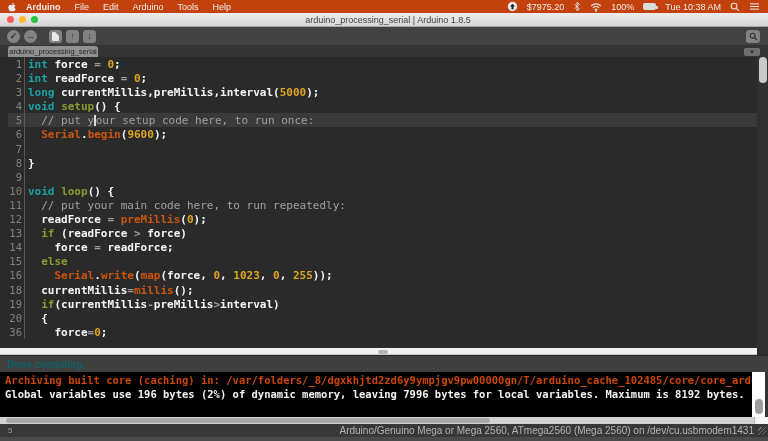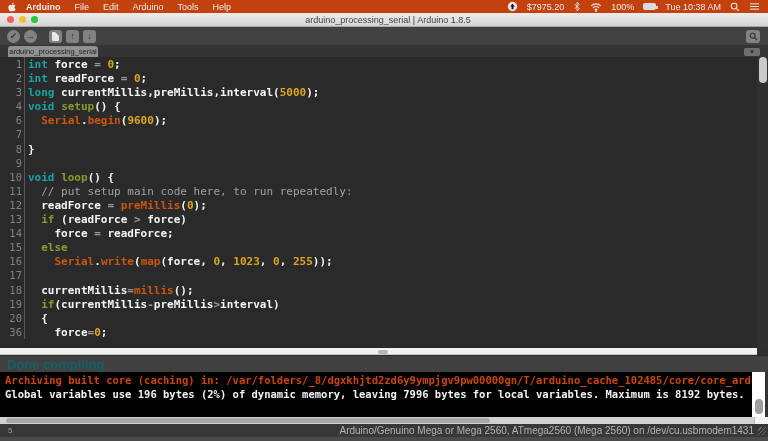--- a/index.html
+++ b/index.html
@@ -69,21 +69,21 @@
   .ed-vthumb{position:absolute;top:0;left:1.5px;width:8px;height:26px;background:#c9c9c9;border-radius:4px;cursor:pointer;}
 
   
   .edhscroll{top:348px;height:7px;background:#2f2f2f;}
   .edh-track{position:absolute;left:0;top:0;width:757px;height:7px;background:#f1f1f1;border-bottom:1px solid #c9c9c9;box-sizing:border-box;}
   .edh-thumb{position:absolute;left:378px;top:1.5px;width:10px;height:4px;background:#b5b5b5;border-radius:2px;cursor:pointer;}
 
   
   .statusstrip{top:355px;height:17px;background:#404040;border-top:1px solid #2a2a2a;box-sizing:border-box;
                display:flex;align-items:center;z-index:12;}
-  .compilemsg{margin-left:7px;font-size:13px;font-weight:bold;color:#0f6266;}
+  .compilemsg{margin-left:7px;font-size:10px;font-weight:bold;color:#0f6266;}
 
   
   .console{top:372px;height:45px;background:#000;z-index:11;}
   .con-text{position:absolute;left:0;top:0;width:752px;height:45px;overflow:hidden;padding:2px 0 0 5px;box-sizing:border-box;
             font-family:"DejaVu Sans Mono","Liberation Mono",monospace;font-size:10.5px;font-weight:bold;line-height:13.8px;}
   .cline{white-space:pre;overflow:hidden;}
   .cline.orange{color:#c94508;}
   .cline.white{color:#f2f2f2;}
   .con-vscroll{position:absolute;right:3px;top:0;width:13px;height:45px;background:#fff;}
   .con-vthumb{position:absolute;left:2.5px;top:27px;width:8px;height:15px;background:#9d9d9d;border-radius:4px;cursor:pointer;}
@@ -201,32 +201,32 @@
       <span>▼</span>
     </span>
 </div>
 
 <div class="abs editor">
   <div class="codearea">
       <div class="line"><span class="ln">1</span><span><span class="s-k">int</span><span class="s-p"> force </span><span class="s-d">=</span><span class="s-p"> </span><span class="s-n">0</span><span class="s-p">;</span></span></div>
       <div class="line"><span class="ln">2</span><span><span class="s-k">int</span><span class="s-p"> readForce </span><span class="s-d">=</span><span class="s-p"> </span><span class="s-n">0</span><span class="s-p">;</span></span></div>
       <div class="line"><span class="ln">3</span><span><span class="s-k">long</span><span class="s-p"> currentMillis,preMillis,interval(</span><span class="s-n">5000</span><span class="s-p">);</span></span></div>
       <div class="line"><span class="ln">4</span><span><span class="s-k">void</span><span class="s-p"> </span><span class="s-f">setup</span><span class="s-p">() {</span></span></div>
+      <div class="line hl"><span class="ln">5</span><span><span class="s-c">  // put y</span><span class="caret"></span><span class="s-c">our setup code here, to run once:</span></span></div>
       <div class="line"><span class="ln">6</span><span><span class="s-p">  </span><span class="s-o">Serial</span><span class="s-p">.</span><span class="s-o">begin</span><span class="s-p">(</span><span class="s-n">9600</span><span class="s-p">);</span></span></div>
       <div class="line"><span class="ln">7</span><span></span></div>
       <div class="line"><span class="ln">8</span><span><span class="s-p">}</span></span></div>
       <div class="line"><span class="ln">9</span><span></span></div>
       <div class="line"><span class="ln">10</span><span><span class="s-k">void</span><span class="s-p"> </span><span class="s-f">loop</span><span class="s-p">() {</span></span></div>
-      <div class="line"><span class="ln">11</span><span><span class="s-c">  // put setup main code here, to run repeatedly:</span></span></div>
+      <div class="line"><span class="ln">11</span><span><span class="s-c">  // put your main code here, to run repeatedly:</span></span></div>
       <div class="line"><span class="ln">12</span><span><span class="s-p">  readForce </span><span class="s-d">=</span><span class="s-p"> </span><span class="s-o">preMillis</span><span class="s-p">(</span><span class="s-n">0</span><span class="s-p">);</span></span></div>
       <div class="line"><span class="ln">13</span><span><span class="s-p">  </span><span class="s-f">if</span><span class="s-p"> (readForce </span><span class="s-d">&gt;</span><span class="s-p"> force)</span></span></div>
       <div class="line"><span class="ln">14</span><span><span class="s-p">    force </span><span class="s-d">=</span><span class="s-p"> readForce;</span></span></div>
       <div class="line"><span class="ln">15</span><span><span class="s-p">  </span><span class="s-f">else</span></span></div>
       <div class="line"><span class="ln">16</span><span><span class="s-p">    </span><span class="s-o">Serial</span><span class="s-p">.</span><span class="s-o">write</span><span class="s-p">(</span><span class="s-o">map</span><span class="s-p">(force, </span><span class="s-n">0</span><span class="s-p">, </span><span class="s-n">1023</span><span class="s-p">, </span><span class="s-n">0</span><span class="s-p">, </span><span class="s-n">255</span><span class="s-p">));</span></span></div>
-      <div class="line"><span class="ln">17</span><span></span></div>
       <div class="line"><span class="ln">18</span><span><span class="s-p">  currentMillis</span><span class="s-d">=</span><span class="s-o">millis</span><span class="s-p">();</span></span></div>
       <div class="line"><span class="ln">19</span><span><span class="s-p">  </span><span class="s-f">if</span><span class="s-p">(currentMillis</span><span class="s-d">-</span><span class="s-p">preMillis</span><span class="s-d">&gt;</span><span class="s-p">interval)</span></span></div>
       <div class="line"><span class="ln">20</span><span><span class="s-p">  {</span></span></div>
       <div class="line"><span class="ln">36</span><span><span class="s-p">    force</span><span class="s-d">=</span><span class="s-n">0</span><span class="s-p">;</span></span></div>
     </div>
   <div class="ed-vscroll">
     <div class="ed-vthumb"></div>
   </div>
 </div>
 

